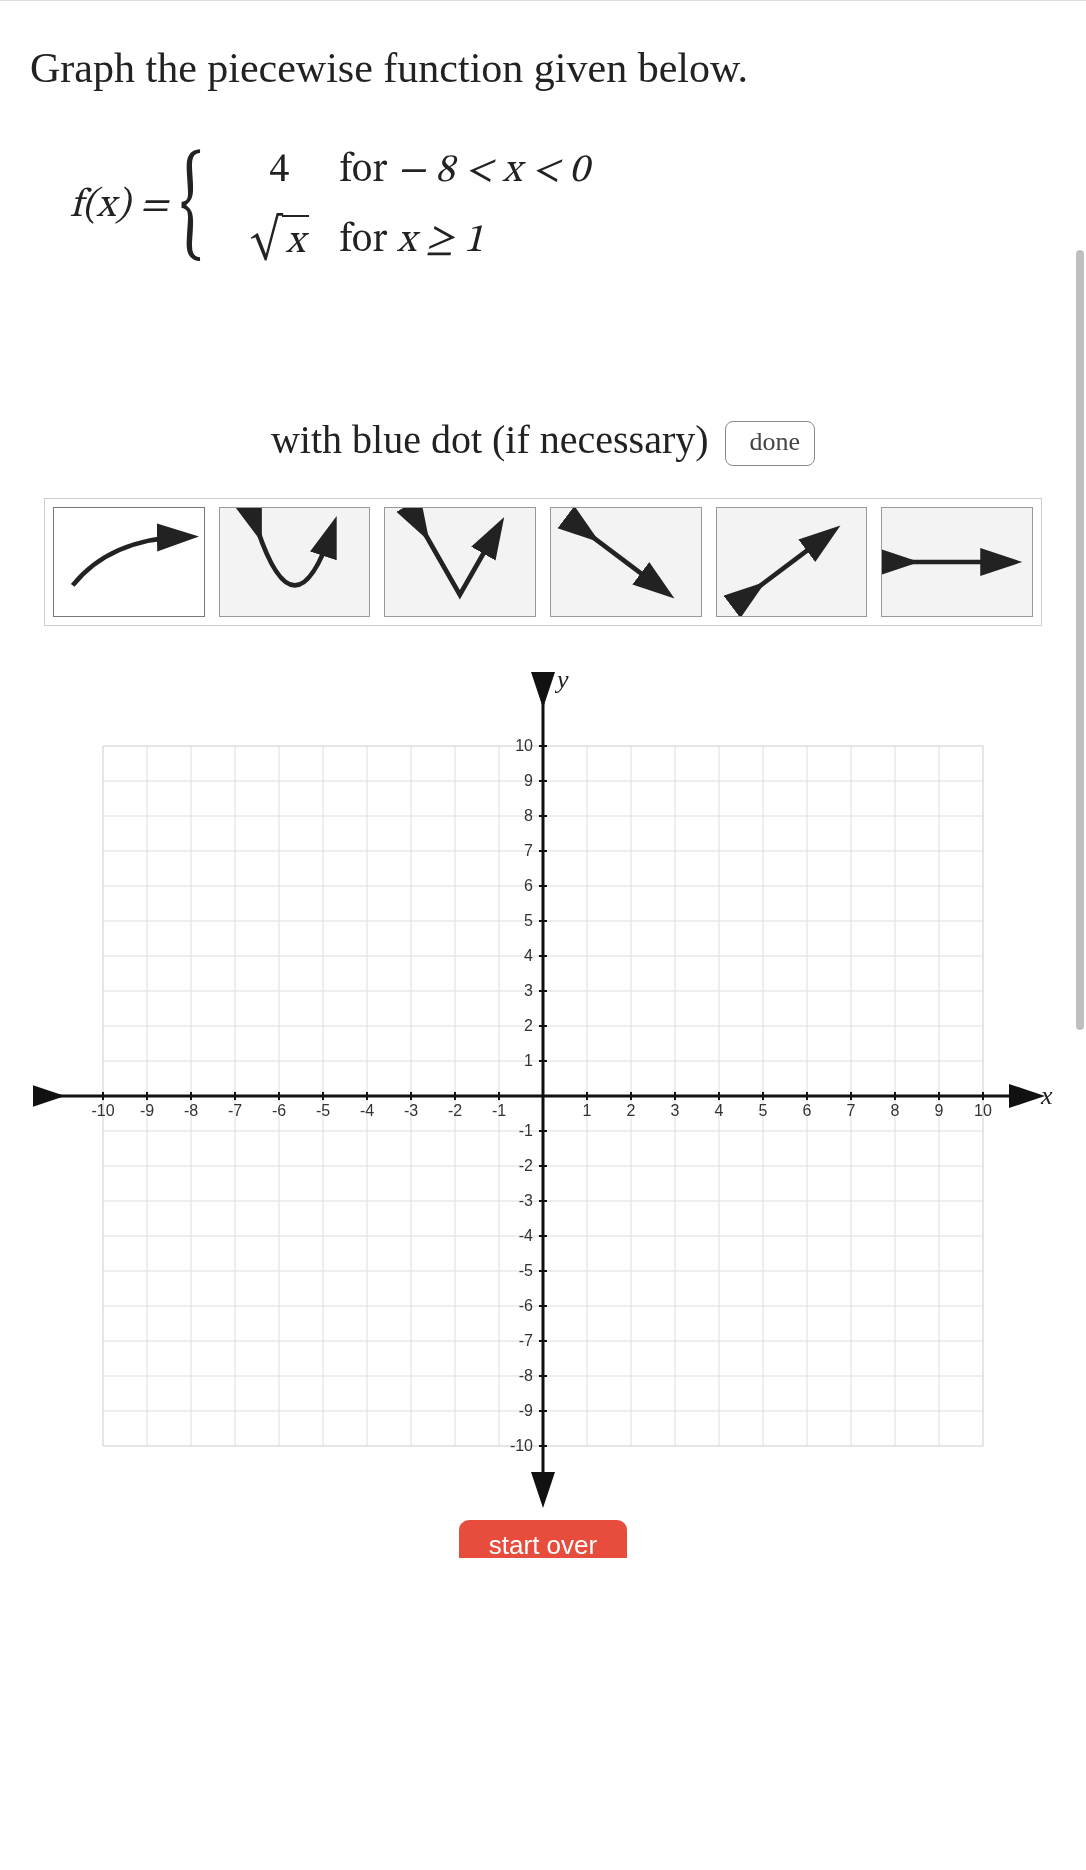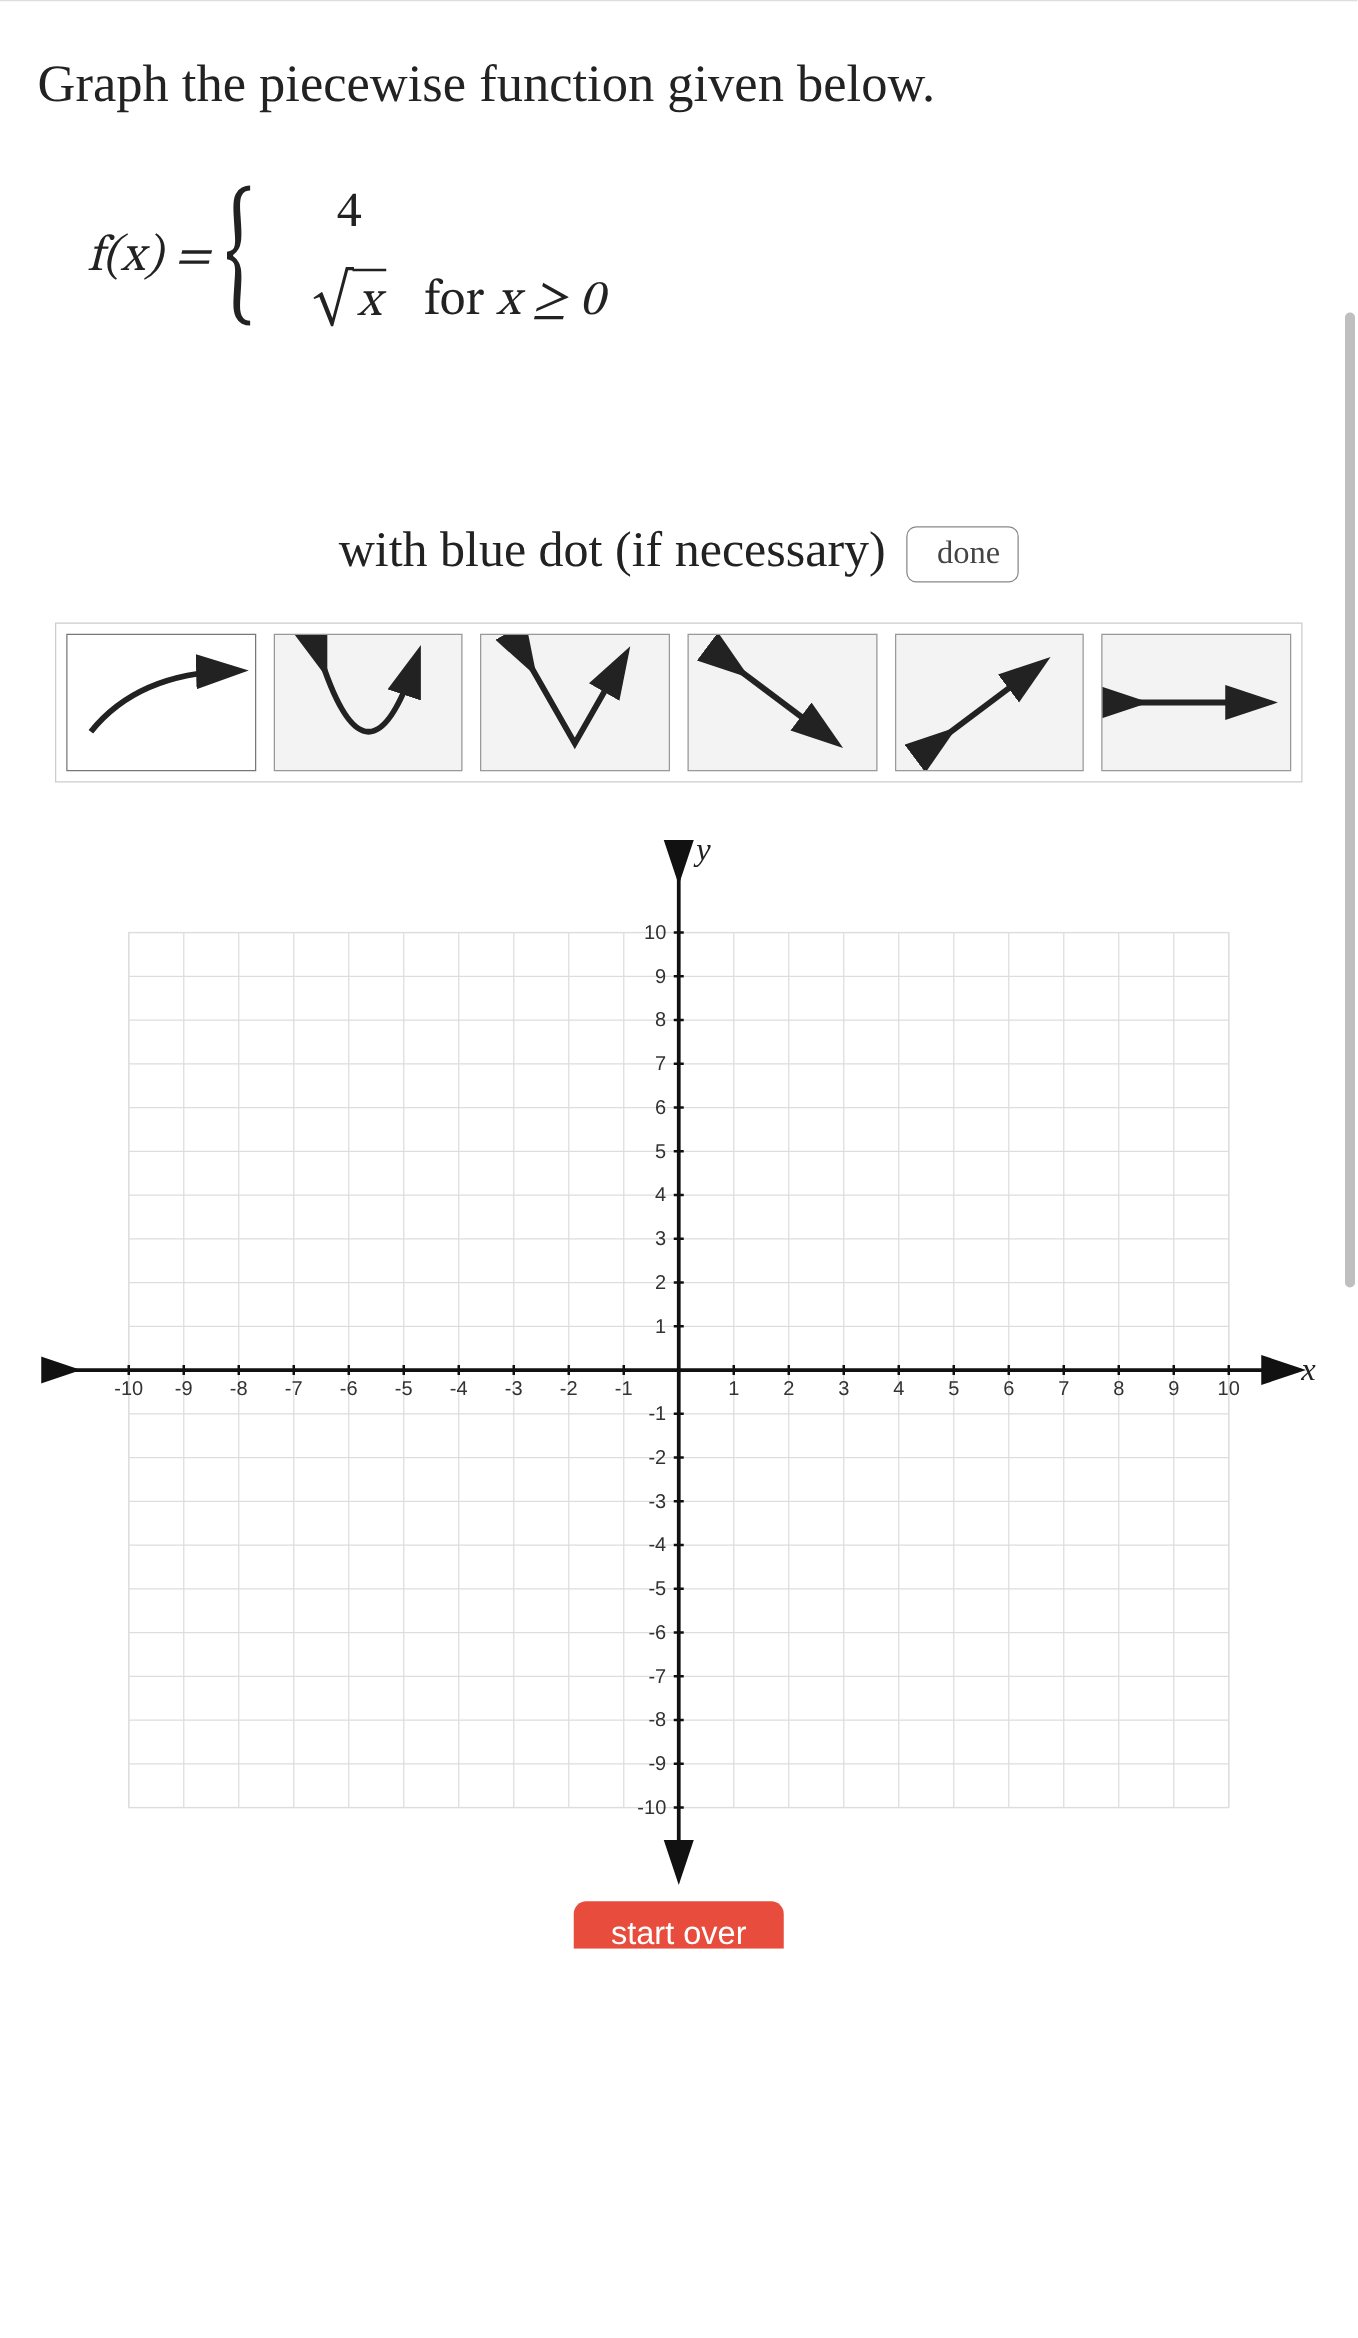--- a/index.html
+++ b/index.html
@@ -131,30 +131,33 @@
   <div class="scrollbar"></div>
 
   <div class="prompt">Graph the piecewise function given below.</div>
 
   <div class="equation">
     <span class="fx">f(x) = </span>
     <span class="brace">{</span>
     <span class="pieces">
       <span class="piece-row">
         <span class="piece-val">4</span>
+        <span class="piece-cond">
+          <span>for </span><span class="fx">− 8 &lt; x &lt; 0</span>
+        </span>
       </span>
       <span class="piece-row">
         <span class="piece-val">
           <span class="sqrt-wrap">
             <span class="sqrt-sym">√</span>
             <span class="sqrt-arg">x</span>
           </span>
         </span>
         <span class="piece-cond">
-          <span>for </span><span class="fx">x ≥ 0</span>
+          <span>for </span><span class="fx">x ≥ 1</span>
         </span>
       </span>
     </span>
   </div>
 
   <div class="step">
     <br>
     <span>with blue dot (if necessary)</span>
     <span class="done-btn">done</span>
   </div>

